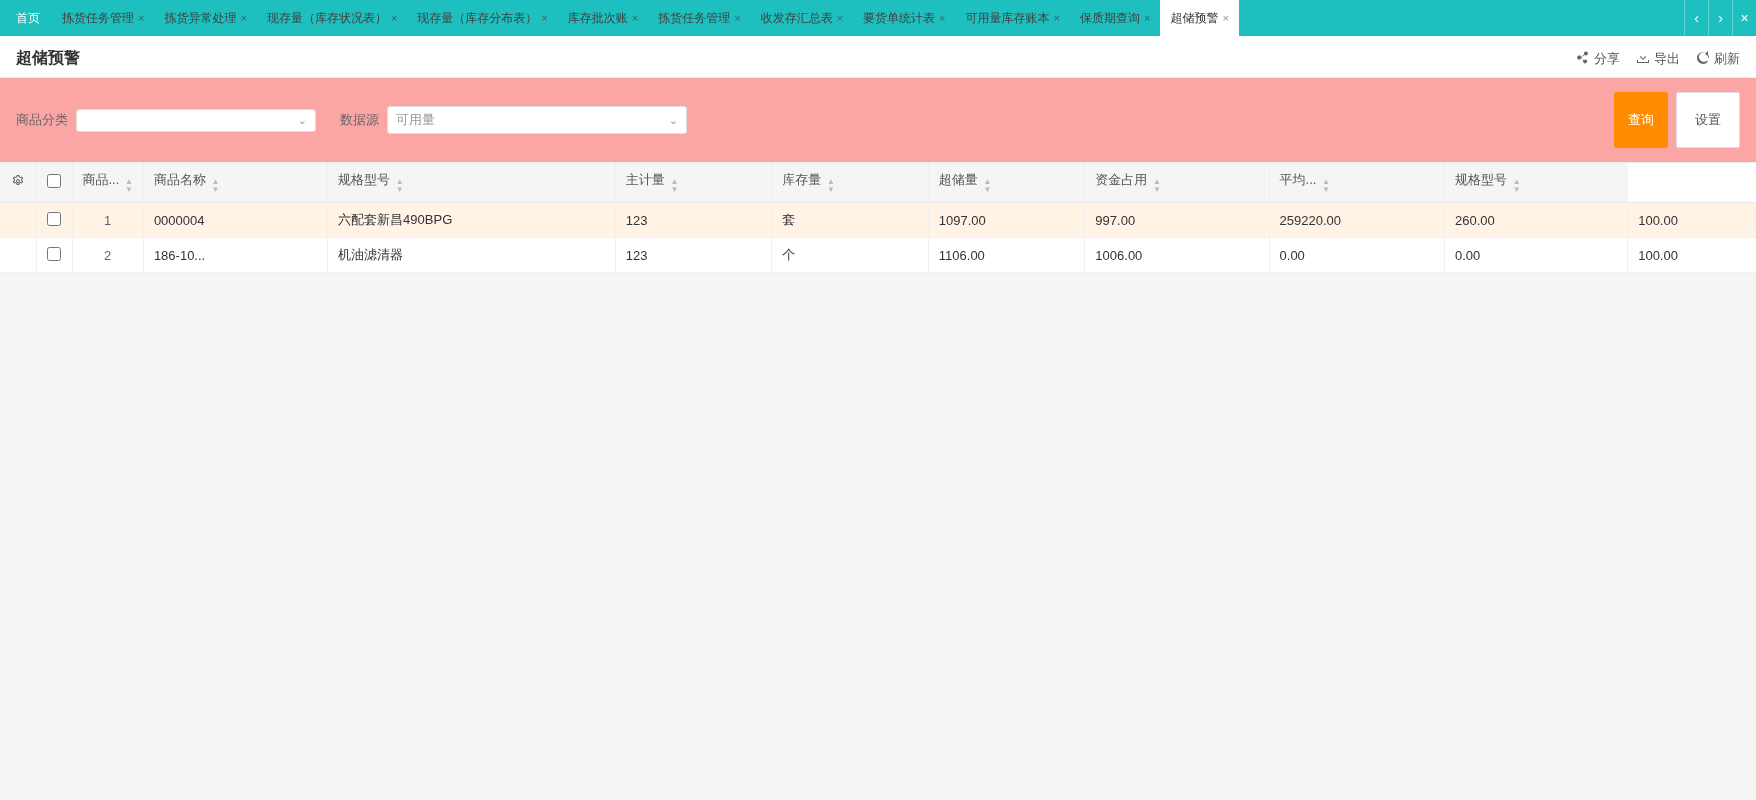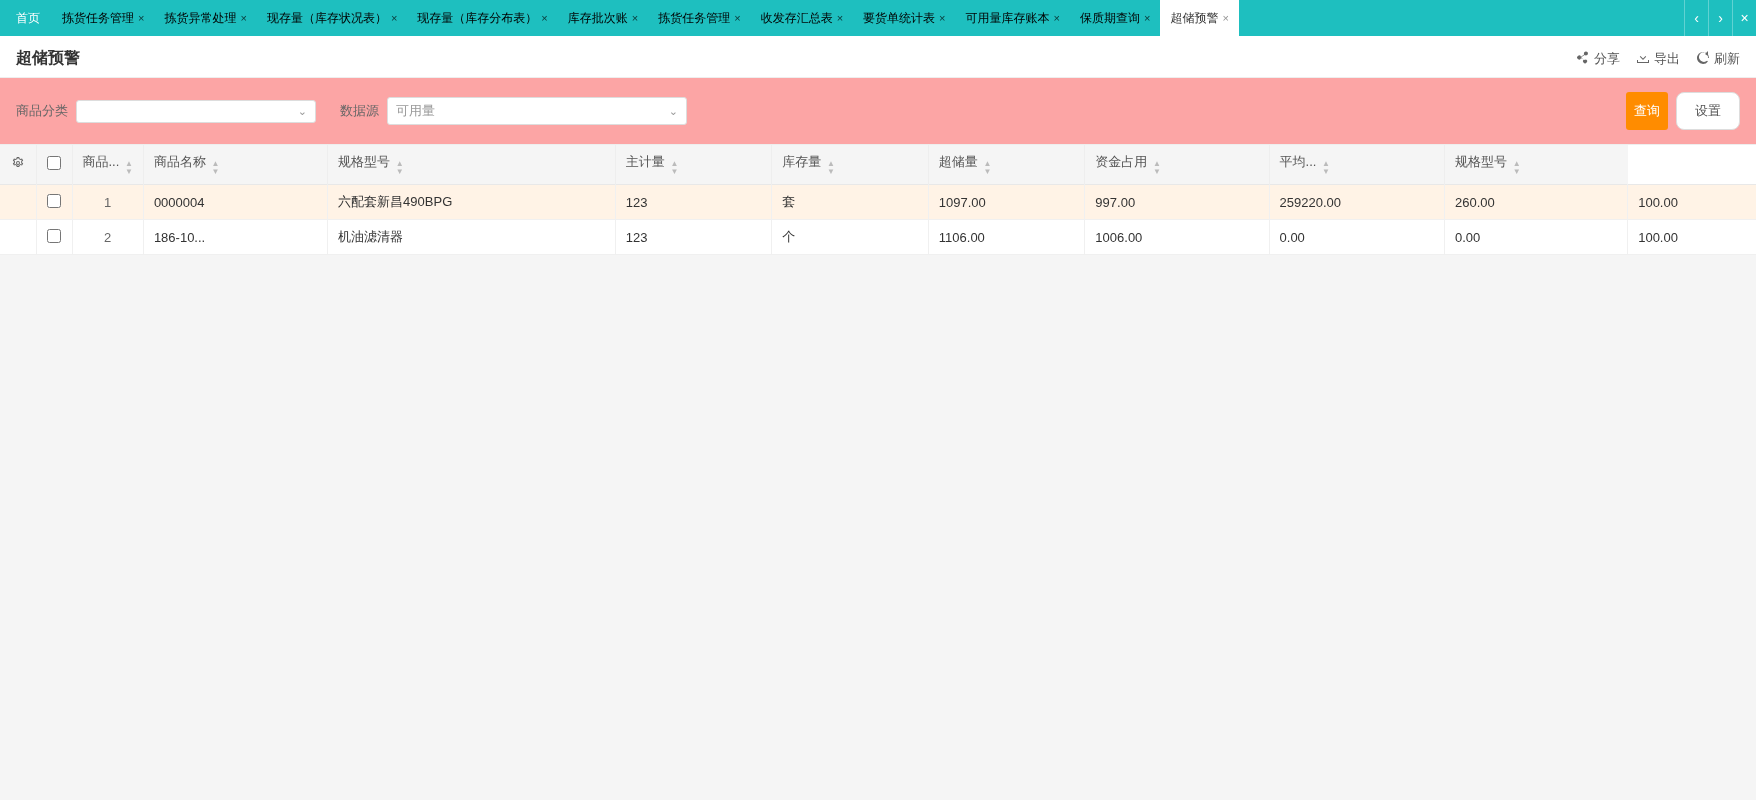--- a/index.html
+++ b/index.html
@@ -13,21 +13,21 @@
       height: 36px;
       padding: 0 0 0 4px;
       overflow: hidden;
       white-space: nowrap;
     }
     .nav-tab {
       display: inline-flex;
       align-items: center;
       padding: 0 10px;
       height: 36px;
-      color: #000000;
+      color: #404040;
       font-size: 12px;
       cursor: pointer;
       position: relative;
       flex-shrink: 0;
     }
     .nav-tab.active {
       background: #fff;
       color: #333;
     }
     .nav-tab .close-x {
@@ -130,30 +130,30 @@
     .filter-actions {
       margin-left: auto;
       display: flex;
       gap: 8px;
     }
     .btn-query {
       background: #ff8c00;
       color: #fff;
       border: none;
       border-radius: 3px;
-      padding: 6px 8px;
+      padding: 6px 14px;
       cursor: pointer;
       font-size: 13px;
     }
     .btn-settings {
       background: #fff;
       color: #555;
       border: 1px solid #ddd;
-      border-radius: 8px;
-      padding: 9px 18px;
+      border-radius: 2px;
+      padding: 18px 18px;
       cursor: pointer;
       font-size: 13px;
     }
 
     
     .table-container {
       background: #fff;
       margin: 0;
     }
     table {

